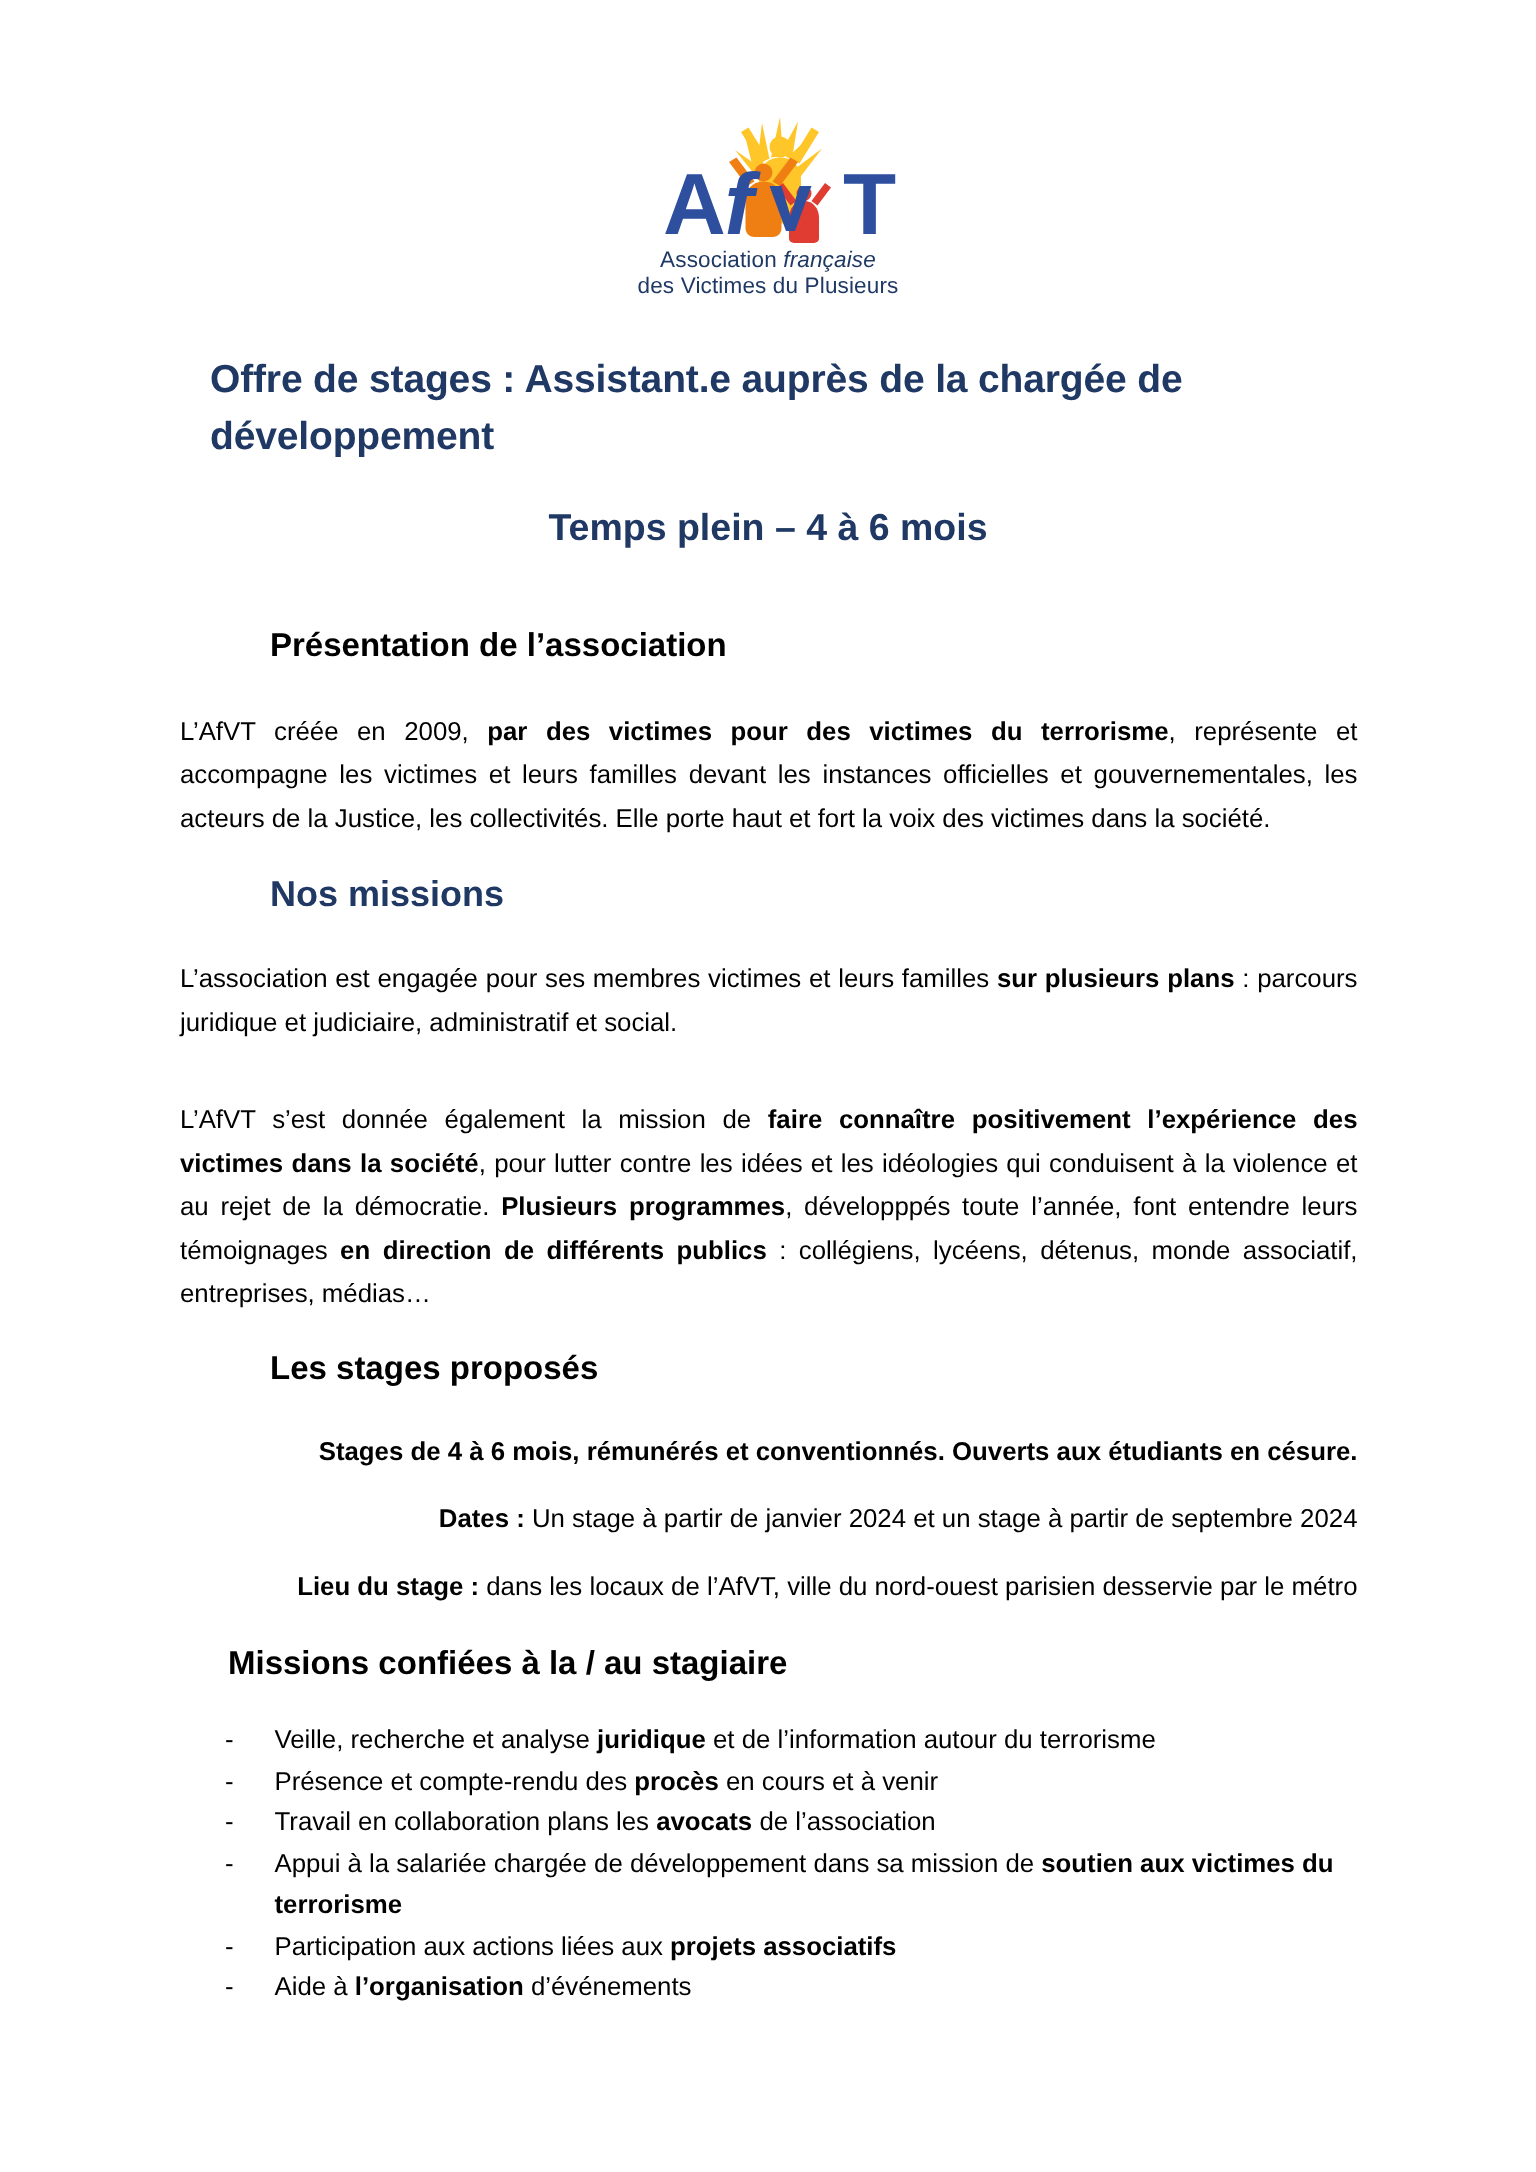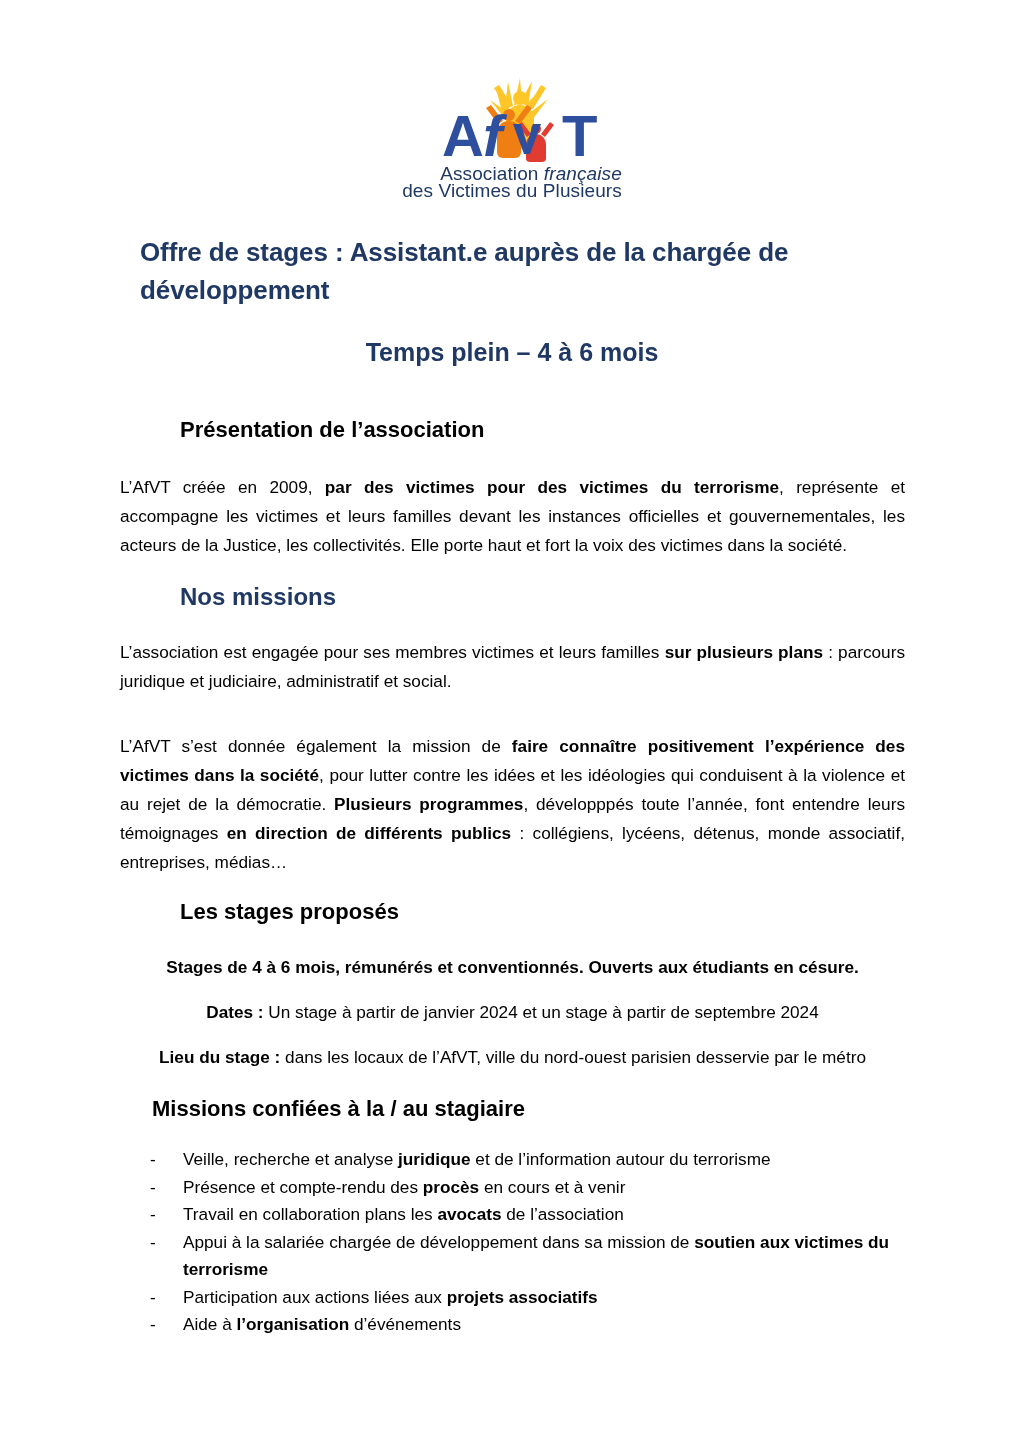--- a/index.html
+++ b/index.html
@@ -31,23 +31,23 @@
     flex-direction: column;
     align-items: center;
   }
   .logo-mark {
     width: 200px;
     height: 86px;
     position: relative;
   }
   .logo-tagline {
     margin-top: 4px;
-    text-align: right;
-    color: #1F3864;
-    font-size: 19px;
+    text-align: center;
+    color: #1F3864;
+    font-size: 15px;
     line-height: 16.5px;
     letter-spacing: 0.1px;
   }
   .logo-tagline .it { font-style: italic; }
 
   
   .doc-title {
     margin: 34px 140px 0 140px;
     color: #1F3864;
     font-size: 26px;
@@ -101,21 +101,21 @@
   .spacer-20 { height: 20px; }
   .spacer-22 { height: 22px; }
   .spacer-24 { height: 24px; }
   .spacer-46 { height: 46px; }
 
   p.line {
     font-size: 17.2px;
     line-height: 29px;
     margin: 0;
     color: #000000;
-    text-align: center;
+    text-align: right;
   }
 
   
   ul.dash-list {
     list-style: none;
     margin: 0;
     padding: 0 0 0 30px;
   }
   ul.dash-list li {
     position: relative;

